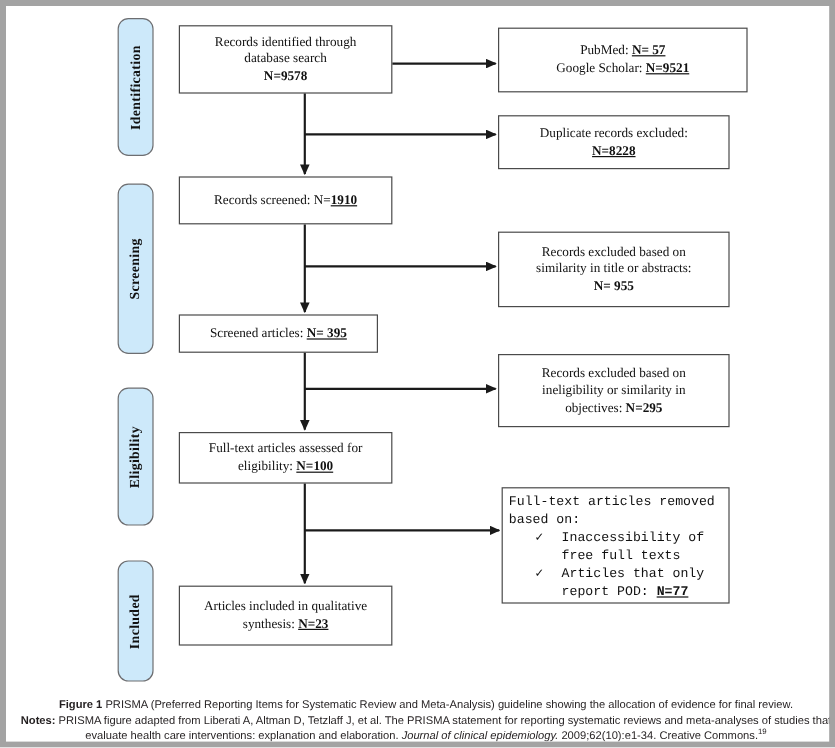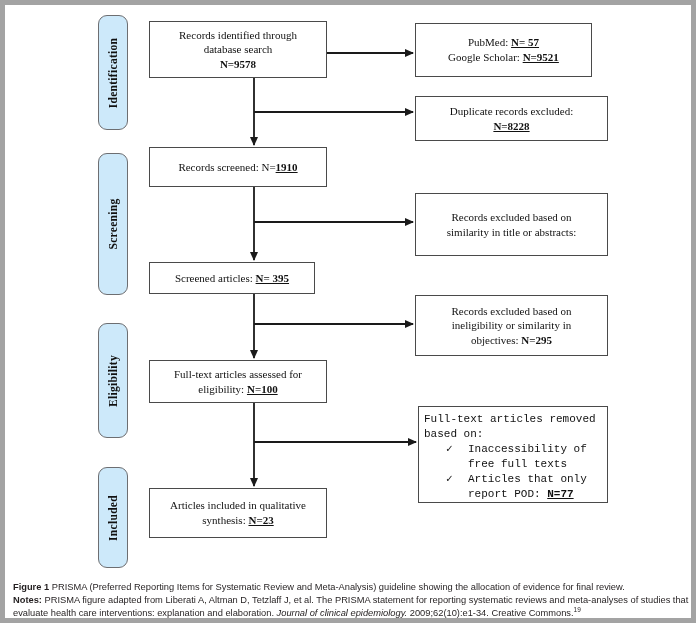--- a/index.html
+++ b/index.html
@@ -32,21 +32,21 @@
     letter-spacing:0.3px;color:#111;
   }
   
   #arrows{position:absolute;left:0;top:0;pointer-events:none;}
   
   .caption{
     position:absolute;left:8px;top:576px;width:684px;
     font-family:"Liberation Sans","DejaVu Sans",sans-serif;
     font-size:9.3px;line-height:13px;color:#231f20;
   }
-  .caption p{margin:0;}
+  .caption p{margin:0;text-align:center;}
   .cap-b{font-weight:bold;}
   .cap-i{font-style:italic;}
   sup{font-size:6.5px;line-height:0;}
 </style>
 </head>
 <body>
 
 <div id="page">
 
   <div class="stage" style="left:93px;top:10px;width:30px;height:115px">
@@ -79,33 +79,34 @@
   <div class="box" style="left:144px;top:355px;width:178px;height:43px">
     <div><span>Full-text articles assessed for</span></div>
     <div><span>eligibility: </span><span class="nu">N=100</span></div>
   </div>
 
   <div class="box" style="left:144px;top:483px;width:178px;height:50px">
     <div><span>Articles included in qualitative</span></div>
     <div><span>synthesis: </span><span class="nu">N=23</span></div>
   </div>
 
-  <div class="box" style="left:410px;top:18px;width:177px;height:54px">
+  <div class="box" style="left:410px;top:18px;width:208px;height:54px">
     <div><span>PubMed: </span><span class="nu">N= 57</span></div>
     <div><span>Google Scholar: </span><span class="nu">N=9521</span></div>
   </div>
 
   <div class="box" style="left:410px;top:91px;width:193px;height:45px">
     <div><span>Duplicate records excluded:</span></div>
     <div><span class="nu">N=8228</span></div>
   </div>
 
   <div class="box" style="left:410px;top:188px;width:193px;height:63px">
     <div><span>Records excluded based on</span></div>
     <div><span>similarity in title or abstracts:</span></div>
+    <div><span class="nb">N= 955</span></div>
   </div>
 
   <div class="box" style="left:410px;top:290px;width:193px;height:61px">
     <div><span>Records excluded based on</span></div>
     <div><span>ineligibility or similarity in</span></div>
     <div><span>objectives: </span><span class="nb">N=295</span></div>
   </div>
 
   <div class="box removed" style="left:413px;top:401px;width:190px;height:97px">
     <div>Full-text articles removed based on:</div>

